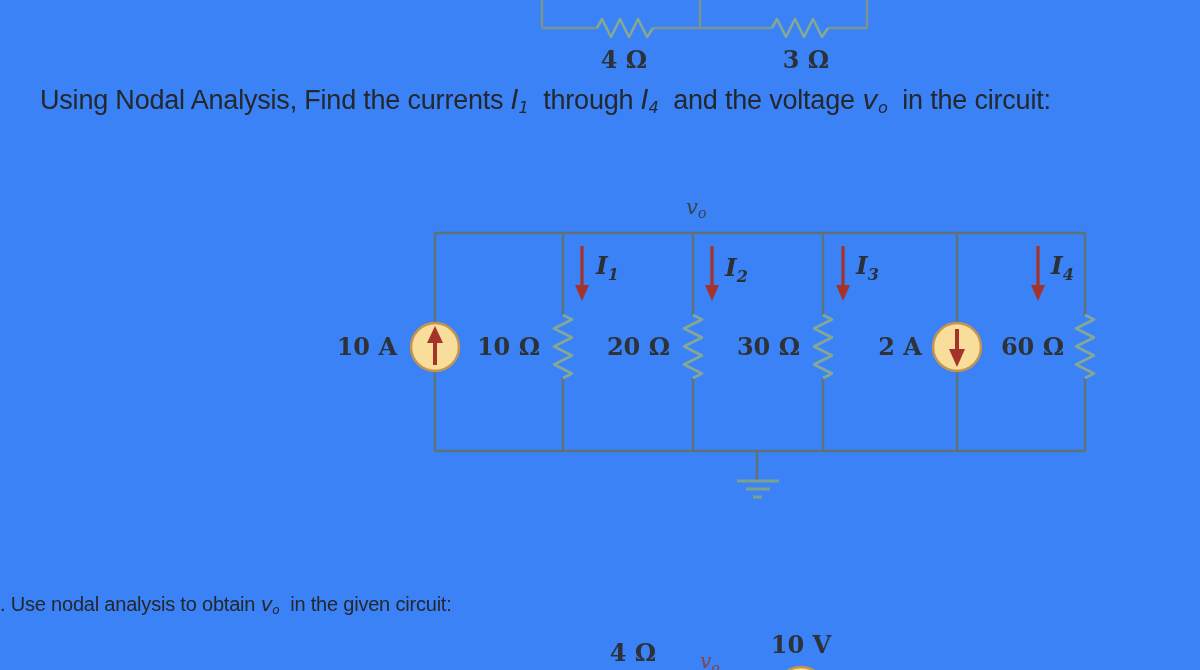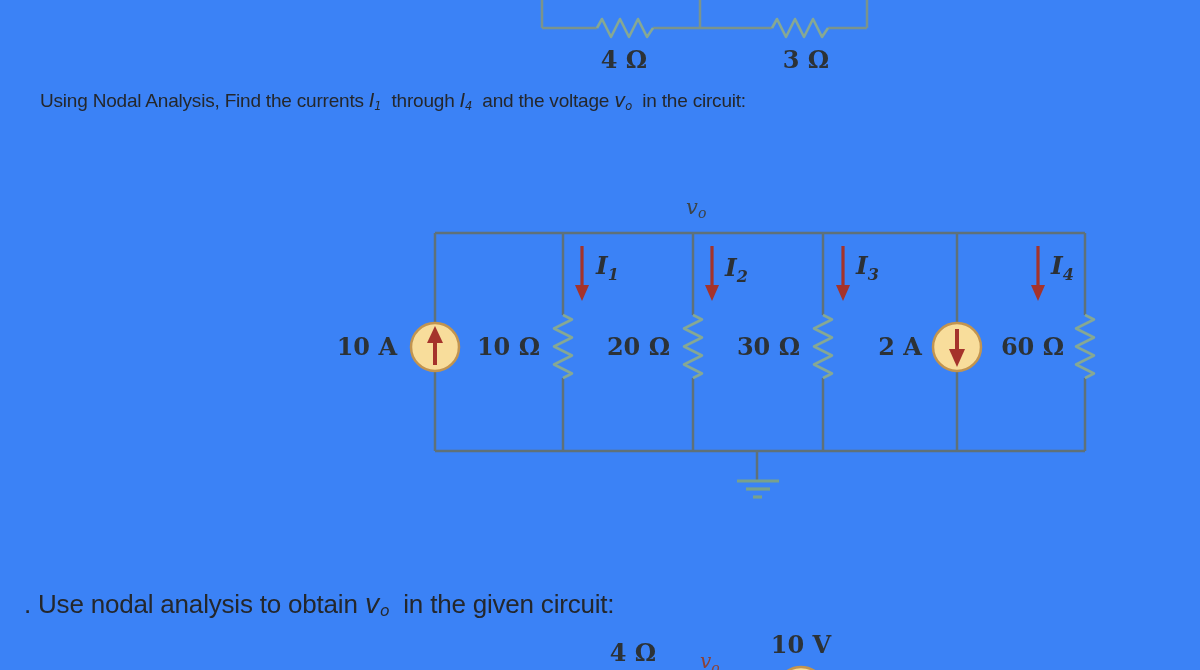--- a/index.html
+++ b/index.html
@@ -1,20 +1,20 @@
 <!DOCTYPE html>
 <html><head>
 <meta charset="utf-8">
 <style>
   html,body{margin:0;padding:0;background:#e8e8e6;}
   #stage{position:relative;width:1200px;height:670px;background:#3b82f6;overflow:hidden;
          font-family:"Liberation Sans","DejaVu Sans",sans-serif;}
   .heading{position:absolute;color:#24272c;white-space:pre-wrap;letter-spacing:-0.2px;}
-  #h1{top:84px;left:40px;font-size:19px;line-height:32px;}
-  #h2{top:588px;left:0px;font-size:26px;line-height:32px;padding-left:24px;}
+  #h1{top:84px;left:40px;font-size:27px;line-height:32px;}
+  #h2{top:588px;left:0px;font-size:20px;line-height:32px;}
   .it{font-style:italic;font-family:"DejaVu Sans",sans-serif;}
   .heading sub{font-size:0.60em;vertical-align:-0.22em;line-height:0;}
   svg{position:absolute;top:0;left:0;}
   .wire{stroke:#5f7178;stroke-width:2.5;fill:none;}
   .wiretop{stroke:#7b948c;stroke-width:2.5;fill:none;}
   .res{stroke:#86a893;stroke-width:2.6;fill:none;stroke-linejoin:round;}
   .src{fill:#f8dd9b;stroke:#c2944f;stroke-width:2.5;}
   .red{stroke:#a5332b;}
   .redf{fill:#a5332b;}
   .gnd{stroke:#79a18c;stroke-width:3.2;}

